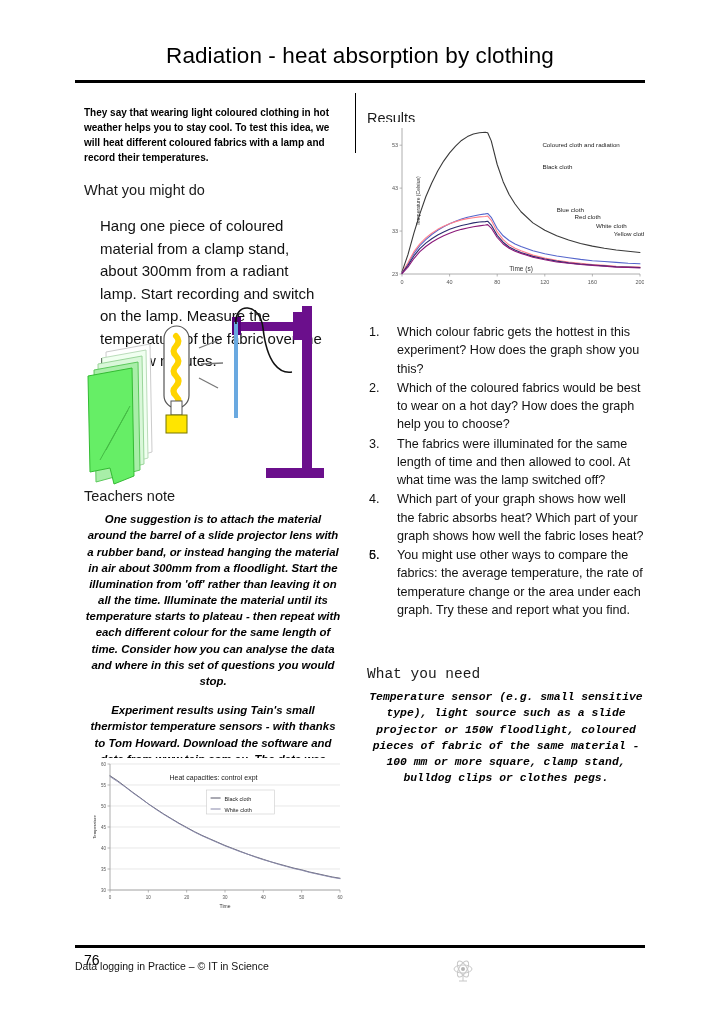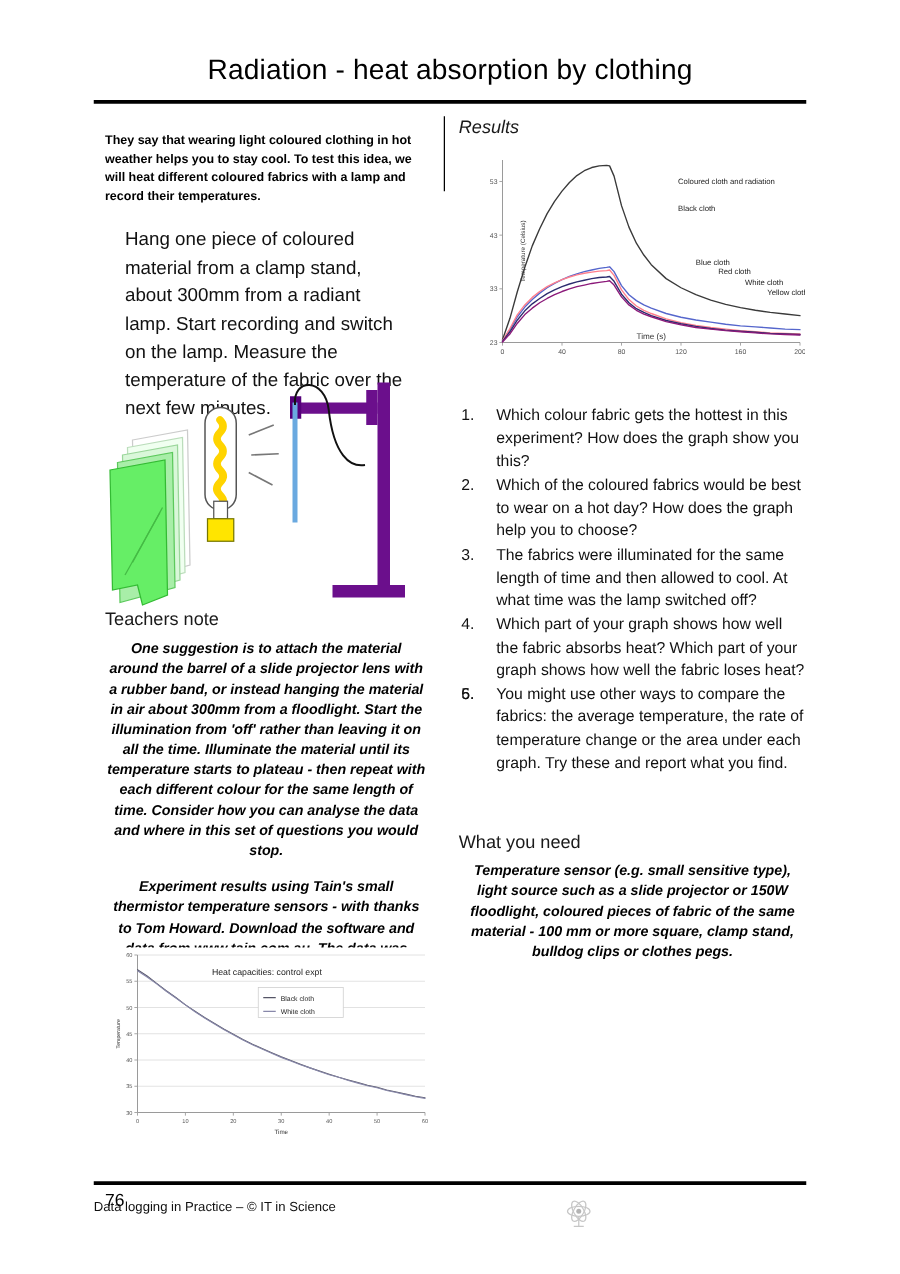--- a/index.html
+++ b/index.html
@@ -46,20 +46,21 @@
 
 <div class="page">
 
   <div class="title">Radiation - heat absorption by clothing</div>
   <div class="rule-top"></div>
 
   <div class="col-divider"></div>
 
   <div class="col-left">
     <p class="lead">They say that wearing light coloured clothing in hot weather helps you to stay cool. To test this idea, we will heat different coloured fabrics with a lamp and record their temperatures.</p>
+    <h2 class="sec">What you might do</h2>
     <p class="body">Hang one piece of coloured material from a clamp stand, about 300mm from a radiant lamp. Start recording and switch on the lamp. Measure the temperature of the fabric over the next few minutes.</p>
   </div>
 
   <div class="illus">
     <svg width="250" height="192" viewBox="0 0 250 192">
 
       <g>
         <polygon points="22,52 66,44 68,152 24,164" fill="#ffffff" stroke="#cccccc" stroke-width="1"></polygon>
         <polygon points="18,58 62,50 64,158 20,170" fill="#f0fff0" stroke="#bbddbb" stroke-width="1"></polygon>
         <polygon points="14,64 58,56 60,164 16,176" fill="#d9f7d9" stroke="#9ad69a" stroke-width="1"></polygon>
@@ -150,21 +151,21 @@
           <rect x="122.6" y="32" width="68" height="24" fill="#fff" stroke="#cccccc" stroke-width="0.6"></rect>
           <line x1="126.6" y1="40" x2="136.6" y2="40" stroke="#555566" stroke-width="1"></line>
           <text x="140.6" y="42.5" font-size="5.5" fill="#222" font-family="&quot;Liberation Sans&quot;,sans-serif">Black cloth</text>
           <line x1="126.6" y1="51" x2="136.6" y2="51" stroke="#8888aa" stroke-width="1"></line>
           <text x="140.6" y="53.5" font-size="5.5" fill="#222" font-family="&quot;Liberation Sans&quot;,sans-serif">White cloth</text>
         </g>
       </svg>
   </div>
 
   <div class="col-right">
-    <h2 class="sec" style="margin-top:0;font-style:italic;">Results</h2>
+    <h2 class="sec" style="margin-top:16px;">Results</h2>
   </div>
 
   <div class="chart" style="left:372px;top:122px;width:272px;height:178px;">
     <svg id="svg-results" width="272" height="178" viewBox="0 0 272 178">
         <line x1="30" y1="152" x2="268" y2="152" stroke="#9a9a9a" stroke-width="0.8"></line>
         <line x1="30" y1="6" x2="30" y2="152" stroke="#9a9a9a" stroke-width="0.8"></line>
         <line x1="30" y1="152" x2="30" y2="154.5" stroke="#9a9a9a" stroke-width="0.7"></line>
         <text x="30" y="161.5" text-anchor="middle" font-size="5.5" fill="#555" font-family="&quot;Liberation Sans&quot;,sans-serif">0</text>
         <line x1="77.6" y1="152" x2="77.6" y2="154.5" stroke="#9a9a9a" stroke-width="0.7"></line>
         <text x="77.6" y="161.5" text-anchor="middle" font-size="5.5" fill="#555" font-family="&quot;Liberation Sans&quot;,sans-serif">40</text>
@@ -204,21 +205,21 @@
     <ol class="questions" id="questions-list">
         <li><span class="num">1.</span><span>Which colour fabric gets the hottest in this experiment? How does the graph show you this?</span></li>
         <li><span class="num">2.</span><span>Which of the coloured fabrics would be best to wear on a hot day? How does the graph help you to choose?</span></li>
         <li><span class="num">3.</span><span>The fabrics were illuminated for the same length of time and then allowed to cool. At what time was the lamp switched off?</span></li>
         <li><span class="num">4.</span><span>Which part of your graph shows how well the fabric absorbs heat? Which part of your graph shows how well the fabric loses heat?</span></li>
         <li><span class="num">5.</span></li>
         <li><span class="num">6.</span><span>You might use other ways to compare the fabrics: the average temperature, the rate of temperature change or the area under each graph. Try these and report what you find.</span></li>
       </ol>
   </div>
 
-  <div style="position:absolute;left:367px;top:665px;width:278px;">
+  <div style="position:absolute;left:367px;top:665px;width:278px;font-family:Liberation Mono, monospace;">
     <h2 class="sec" style="margin-top:0;">What you need</h2>
     <p class="ital">Temperature sensor (e.g. small sensitive type), light source such as a slide projector or 150W floodlight, coloured pieces of fabric of the same material - 100 mm or more square, clamp stand, bulldog clips or clothes pegs.</p>
   </div>
 
   <div class="rule-bottom"></div>
   <div class="pagenum">76</div>
   <div class="footer-text">Data logging in Practice – © IT in Science</div>
   <div class="footer-logo">
     <svg width="30" height="30" viewBox="0 0 30 30">
       <g fill="none" stroke="#999999" stroke-width="1">

